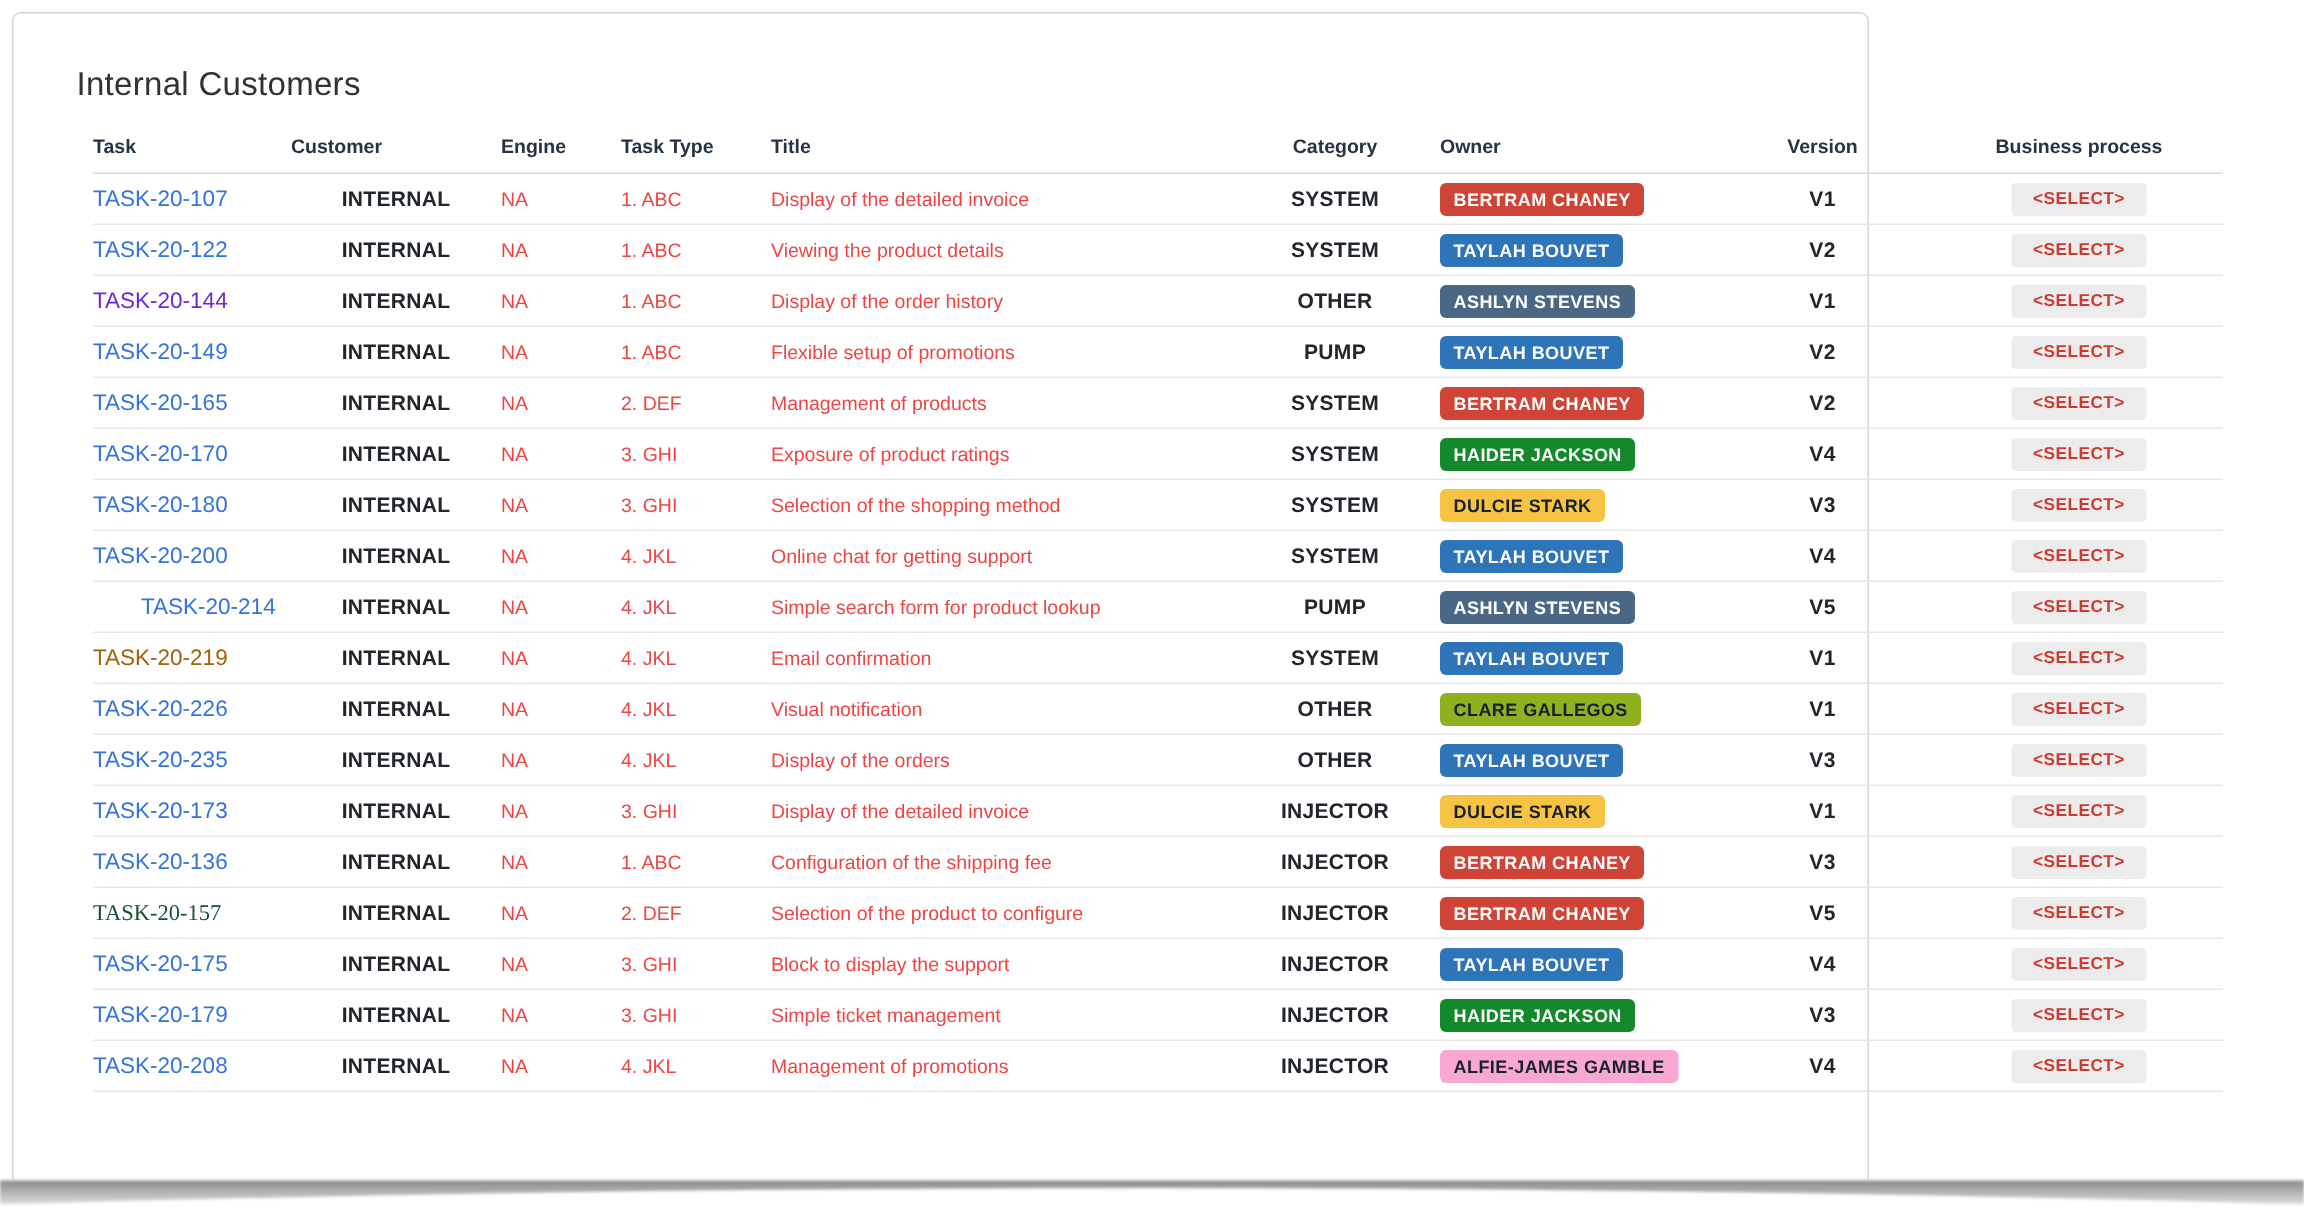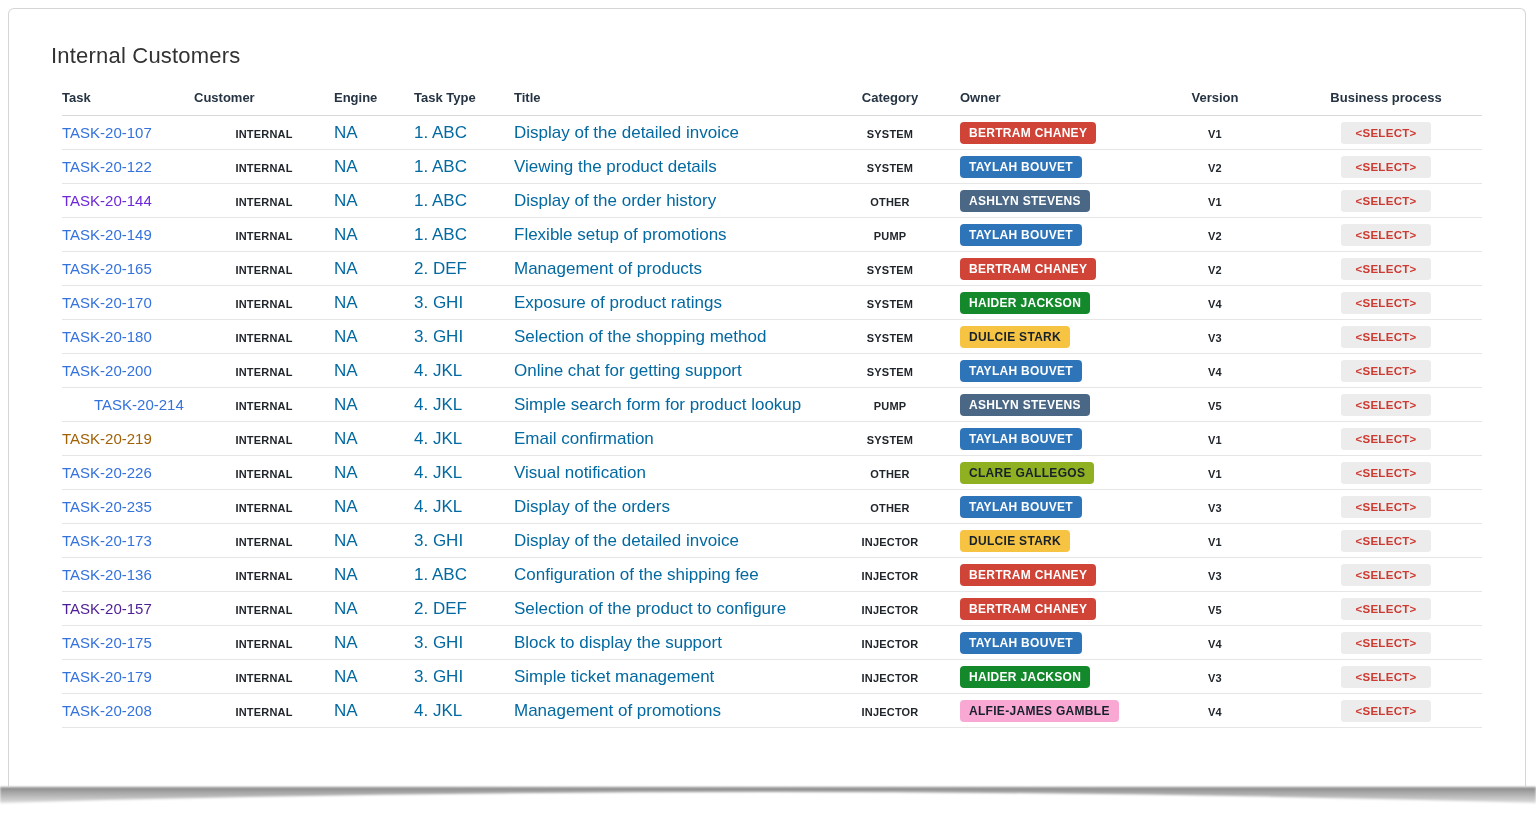--- a/index.html
+++ b/index.html
@@ -6,21 +6,21 @@
   html, body {
     margin: 0; padding: 0;
     width: 1536px; height: 813px;
     background: #ffffff;
     font-family: "Liberation Sans", sans-serif;
     overflow: hidden;
   }
   .stage { position: relative; width: 1536px; height: 813px; }
   .card {
     position: absolute; left: 8px; top: 8px;
-    width: 1518px; height: 778px;
+    width: 1238px; height: 778px;
     background: #ffffff;
     border: 1px solid #d5d5d5;
     border-bottom: none;
     border-radius: 6px 6px 0 0;
     padding: 0 45px 0 53px;
   }
   h1.page-title {
     margin: 34px 0 0 -11px;
     font-size: 22px;
     font-weight: 400;
@@ -52,26 +52,26 @@
   }
   .al { text-align: left; }
   .ac { text-align: center; }
   a.task-link {
     color: #3472dd;
     text-decoration: none;
     font-size: 15px;
     cursor: pointer;
   }
   .small-bold {
-    font-size: 11px;
+    font-size: 14px;
     font-weight: 700;
     color: #21262c;
     letter-spacing: 0.2px;
   }
-  .plain { font-size: 17px; color: #0369a1; }
+  .plain { font-size: 13px; color: #ef4444; }
   .badge {
     display: inline-block;
     border-radius: 4px;
     padding: 4px 9px;
     font-size: 12px;
     font-weight: 700;
     letter-spacing: 0.3px;
     white-space: nowrap;
   }
   .select-btn {
@@ -273,21 +273,21 @@
             <td class="ac"><span class="small-bold">INTERNAL</span></td>
             <td class="al"><span class="plain">NA</span></td>
             <td class="al"><span class="plain">1. ABC</span></td>
             <td class="al"><span class="plain">Configuration of the shipping fee</span></td>
             <td class="ac"><span class="small-bold">INJECTOR</span></td>
             <td class="al"><span class="badge" style="background: rgb(208, 68, 55); color: rgb(255, 255, 255);">BERTRAM CHANEY</span></td>
             <td class="ac"><span class="small-bold">V3</span></td>
             <td class="ac"><button class="select-btn" style="background: rgb(236, 236, 236); color: rgb(205, 58, 49);">&lt;SELECT&gt;</button></td>
           </tr>
           <tr>
-            <td class="al"><a class="task-link" href="#" style="color: #4c1d95;">TASK-20-157</a></td>
+            <td class="al"><a class="task-link" href="#" style="color: #14532d; font-family: Liberation Serif, serif;">TASK-20-157</a></td>
             <td class="ac"><span class="small-bold">INTERNAL</span></td>
             <td class="al"><span class="plain">NA</span></td>
             <td class="al"><span class="plain">2. DEF</span></td>
             <td class="al"><span class="plain">Selection of the product to configure</span></td>
             <td class="ac"><span class="small-bold">INJECTOR</span></td>
             <td class="al"><span class="badge" style="background: rgb(208, 68, 55); color: rgb(255, 255, 255);">BERTRAM CHANEY</span></td>
             <td class="ac"><span class="small-bold">V5</span></td>
             <td class="ac"><button class="select-btn" style="background: rgb(236, 236, 236); color: rgb(205, 58, 49);">&lt;SELECT&gt;</button></td>
           </tr>
           <tr>

